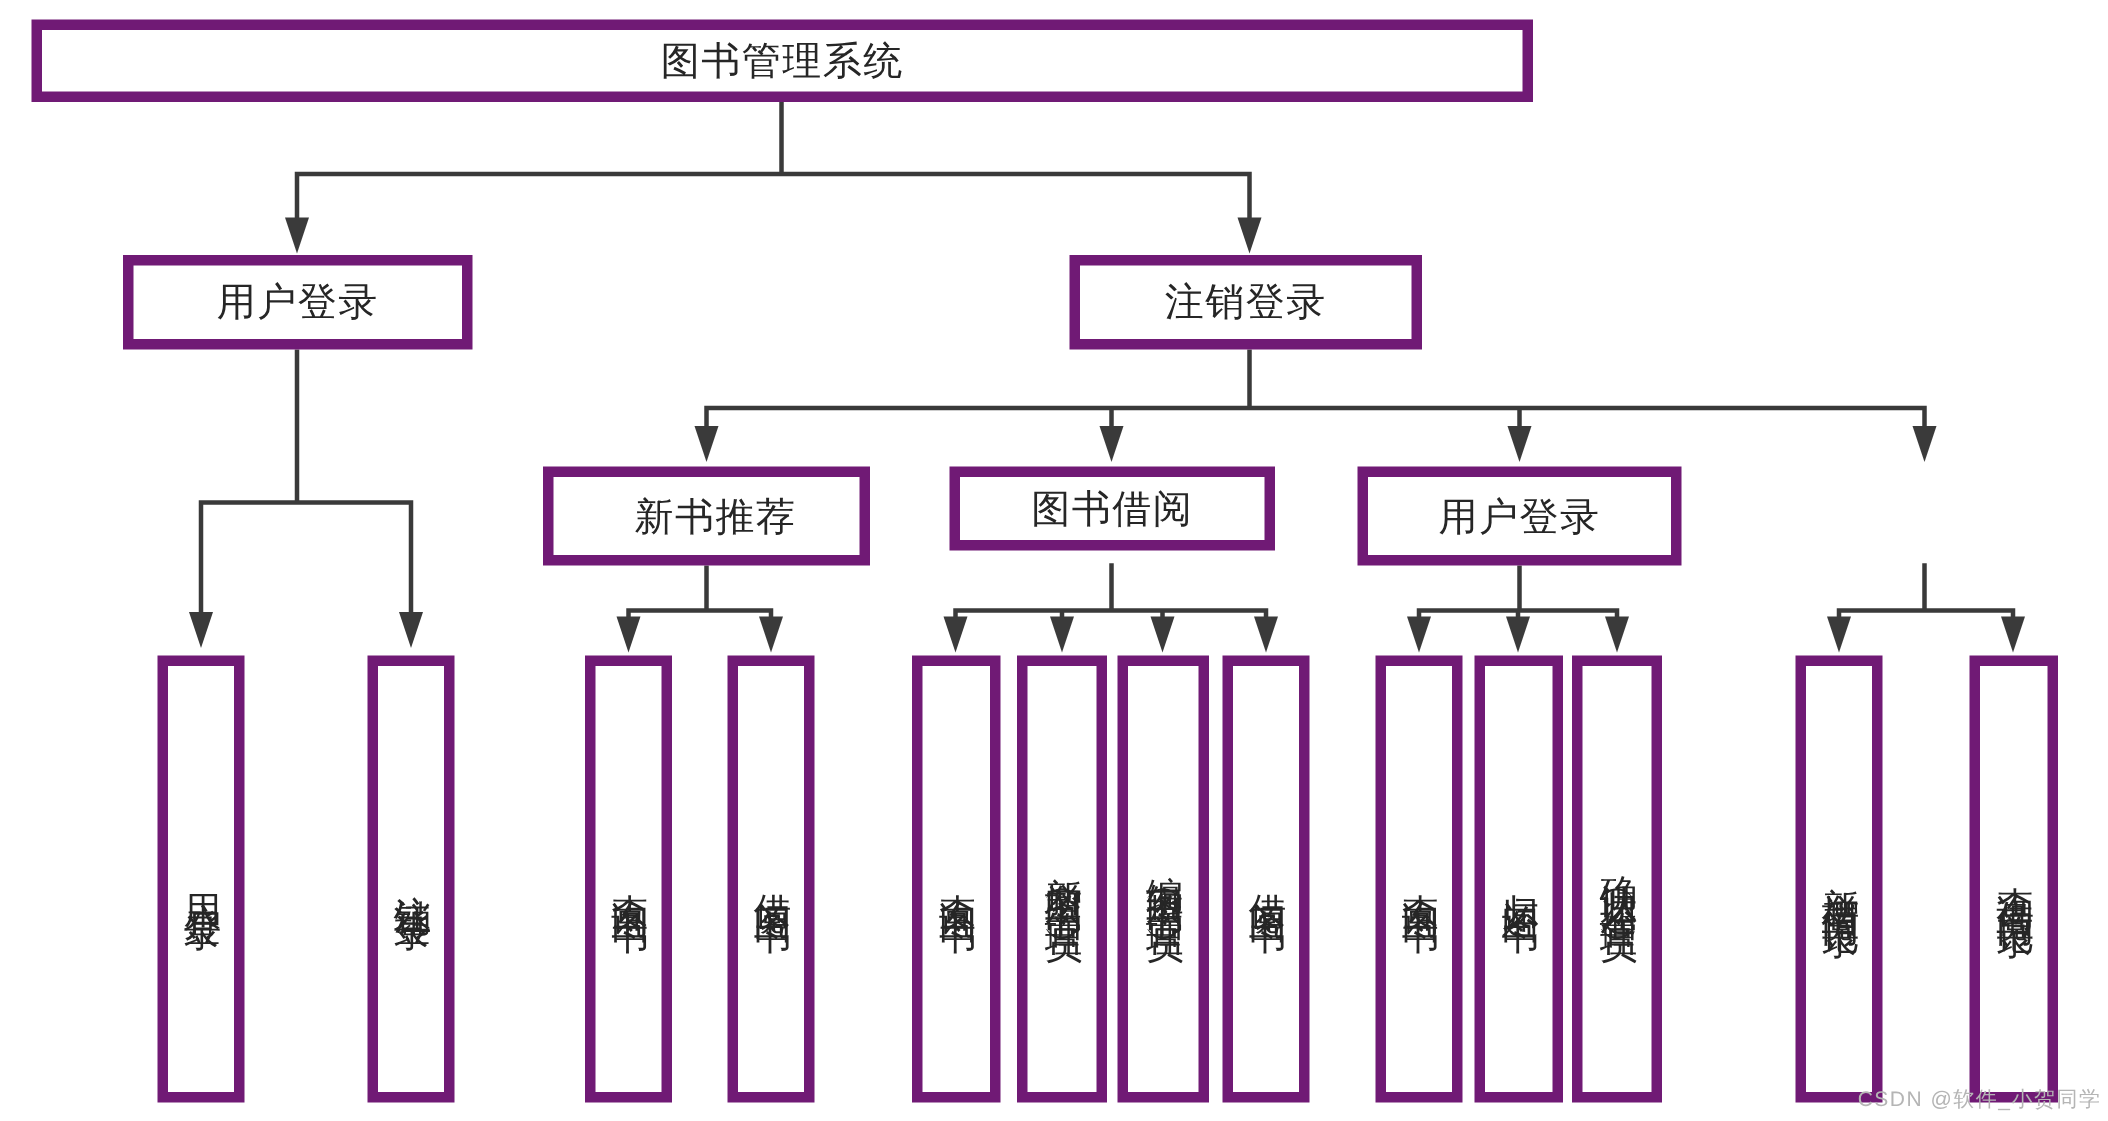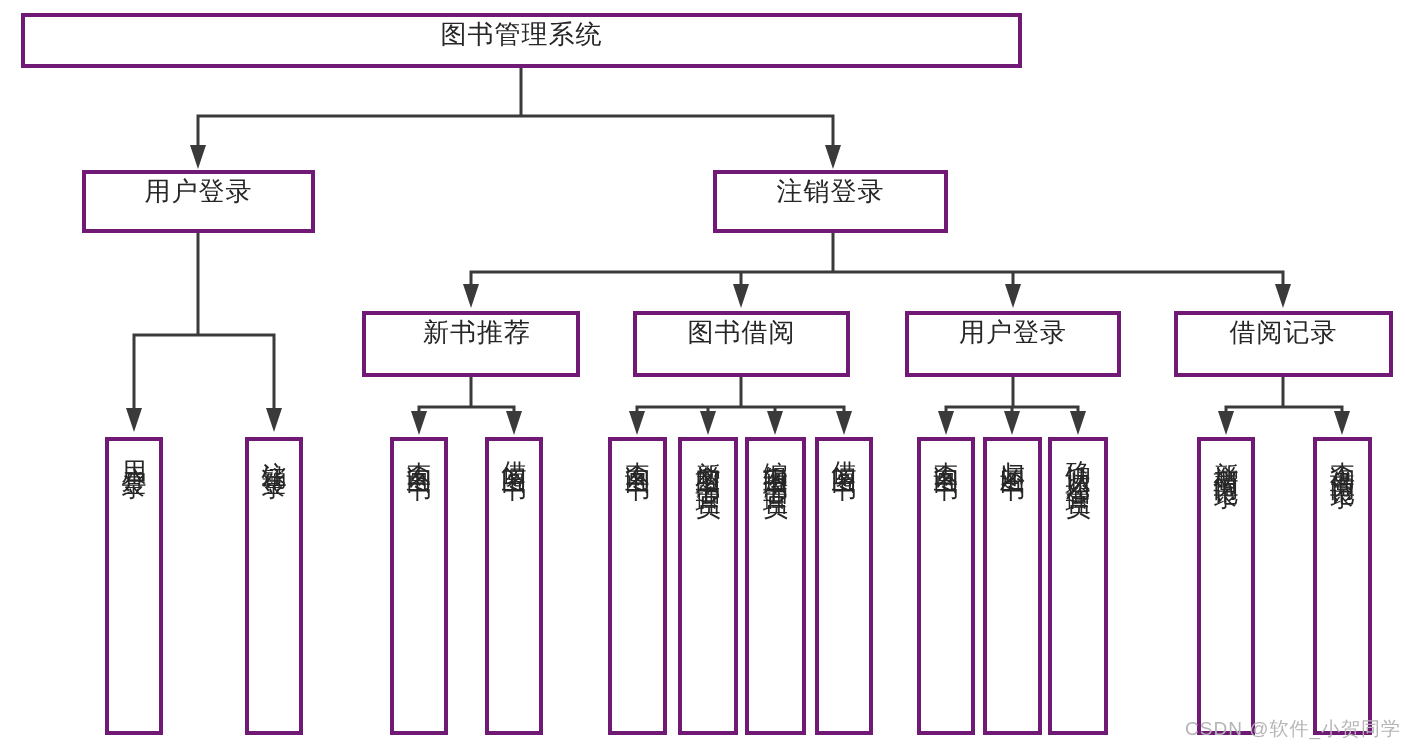--- a/index.html
+++ b/index.html
@@ -4,30 +4,30 @@
 <style>
   html,body{margin:0;padding:0;background:#ffffff;}
   .canvas{
     position:relative;width:1405px;height:747px;background:#ffffff;overflow:hidden;
     font-family:"Liberation Sans","DejaVu Sans",sans-serif;color:#262626;
   }
   .connectors{position:absolute;left:0;top:0;width:1405px;height:747px;}
   .connectors path{stroke:#3a3a3a;stroke-width:3;fill:none;stroke-linecap:square;}
   .connectors polygon{fill:#3a3a3a;stroke:none;}
   .box{
-    position:absolute;box-sizing:border-box;border:4px solid #701a75;background:#ffffff;
-    display:flex;justify-content:center;
+    position:absolute;box-sizing:border-box;border:7px solid #701a75;background:#ffffff;
+    display:flex;align-items:center;justify-content:center;
   }
   .box.h{font-size:26px;letter-spacing:1px;white-space:nowrap;}
   .box.v{font-size:25px;}
   .vtext{
     writing-mode:vertical-rl;line-height:1;letter-spacing:5px;
   }
   .watermark{
-    position:absolute;right:4px;bottom:5px;font-size:19px;color:#b5b5b5;
+    position:absolute;right:4px;bottom:5px;font-size:14px;color:#b5b5b5;
     letter-spacing:1px;white-space:nowrap;
   }
 </style>
 </head>
 <body>
 
 <div class="canvas">
 
   <svg class="connectors" viewBox="0 0 1405 747" xmlns="http://www.w3.org/2000/svg" aria-hidden="true">
     <path d="
@@ -66,28 +66,25 @@
   <div class="box h" style="left:82px;top:170px;width:233px;height:63px;">
     <span>用户登录</span>
   </div>
   <div class="box h" style="left:713px;top:170px;width:235px;height:63px;">
     <span>注销登录</span>
   </div>
 
   <div class="box h" style="left:362px;top:311px;width:218px;height:66px;padding-left:12px;">
     <span>新书推荐</span>
   </div>
-  <div class="box h" style="left:633px;top:311px;width:217px;height:66px;">
+  <div class="box h" style="left:633px;top:311px;width:217px;height:56px;">
     <span>图书借阅</span>
   </div>
   <div class="box h" style="left:905px;top:311px;width:216px;height:66px;">
     <span>用户登录</span>
-  </div>
-  <div class="box h" style="left:1174px;top:311px;width:219px;height:66px;">
-    <span>借阅记录</span>
   </div>
 
   <div class="box v" style="left:105px;top:437px;width:58px;height:298px;">
     <span class="vtext">用户登录</span>
   </div>
   <div class="box v" style="left:245px;top:437px;width:58px;height:298px;">
     <span class="vtext">注销登录</span>
   </div>
 
   <div class="box v" style="left:390px;top:437px;width:58px;height:298px;">

